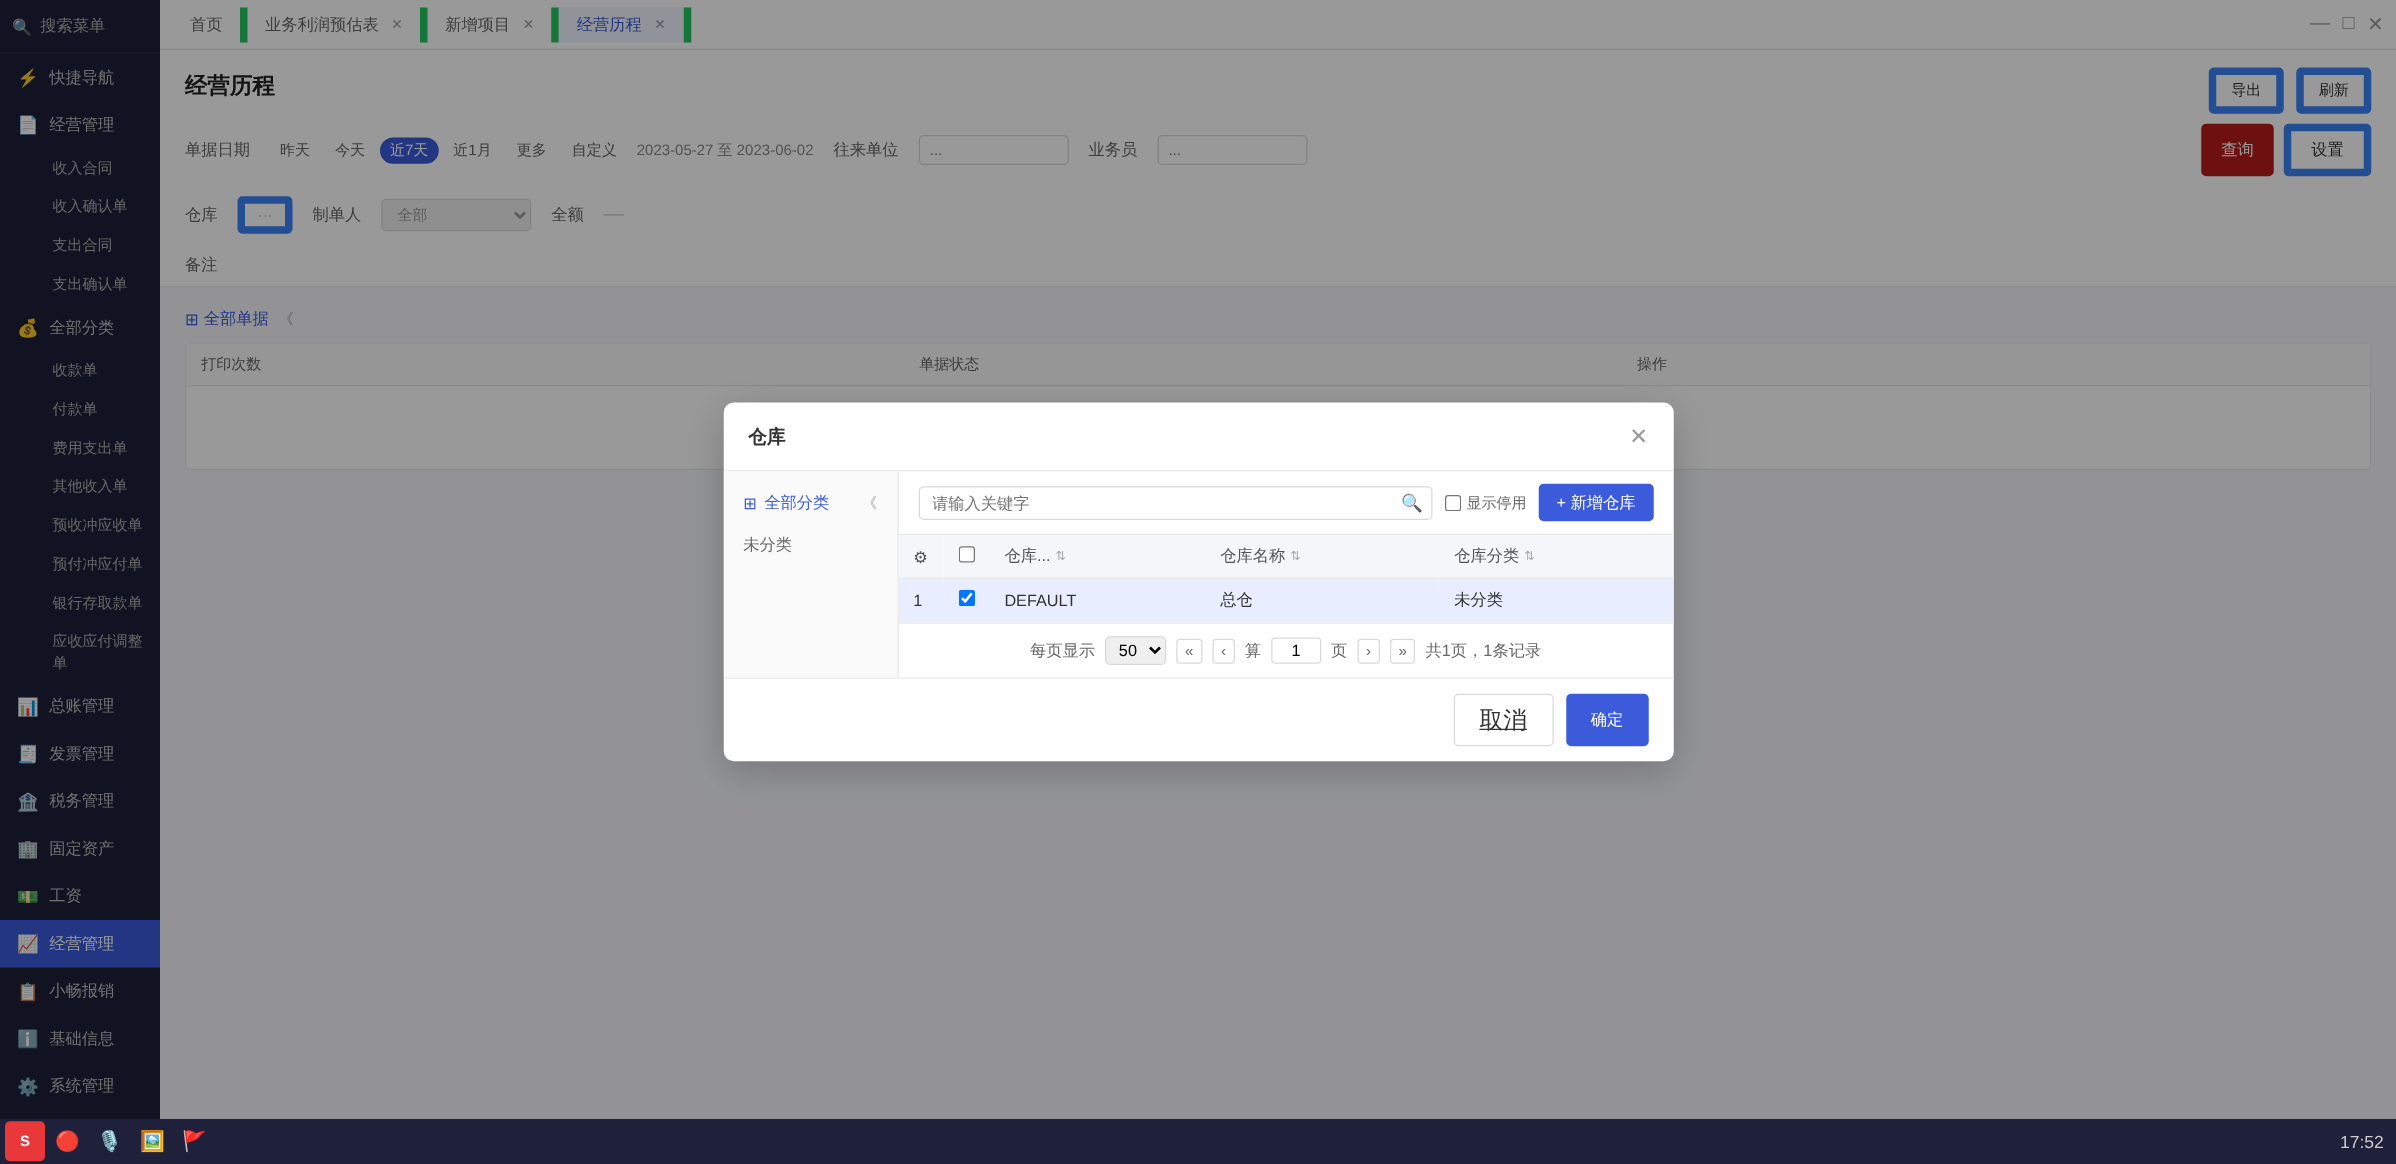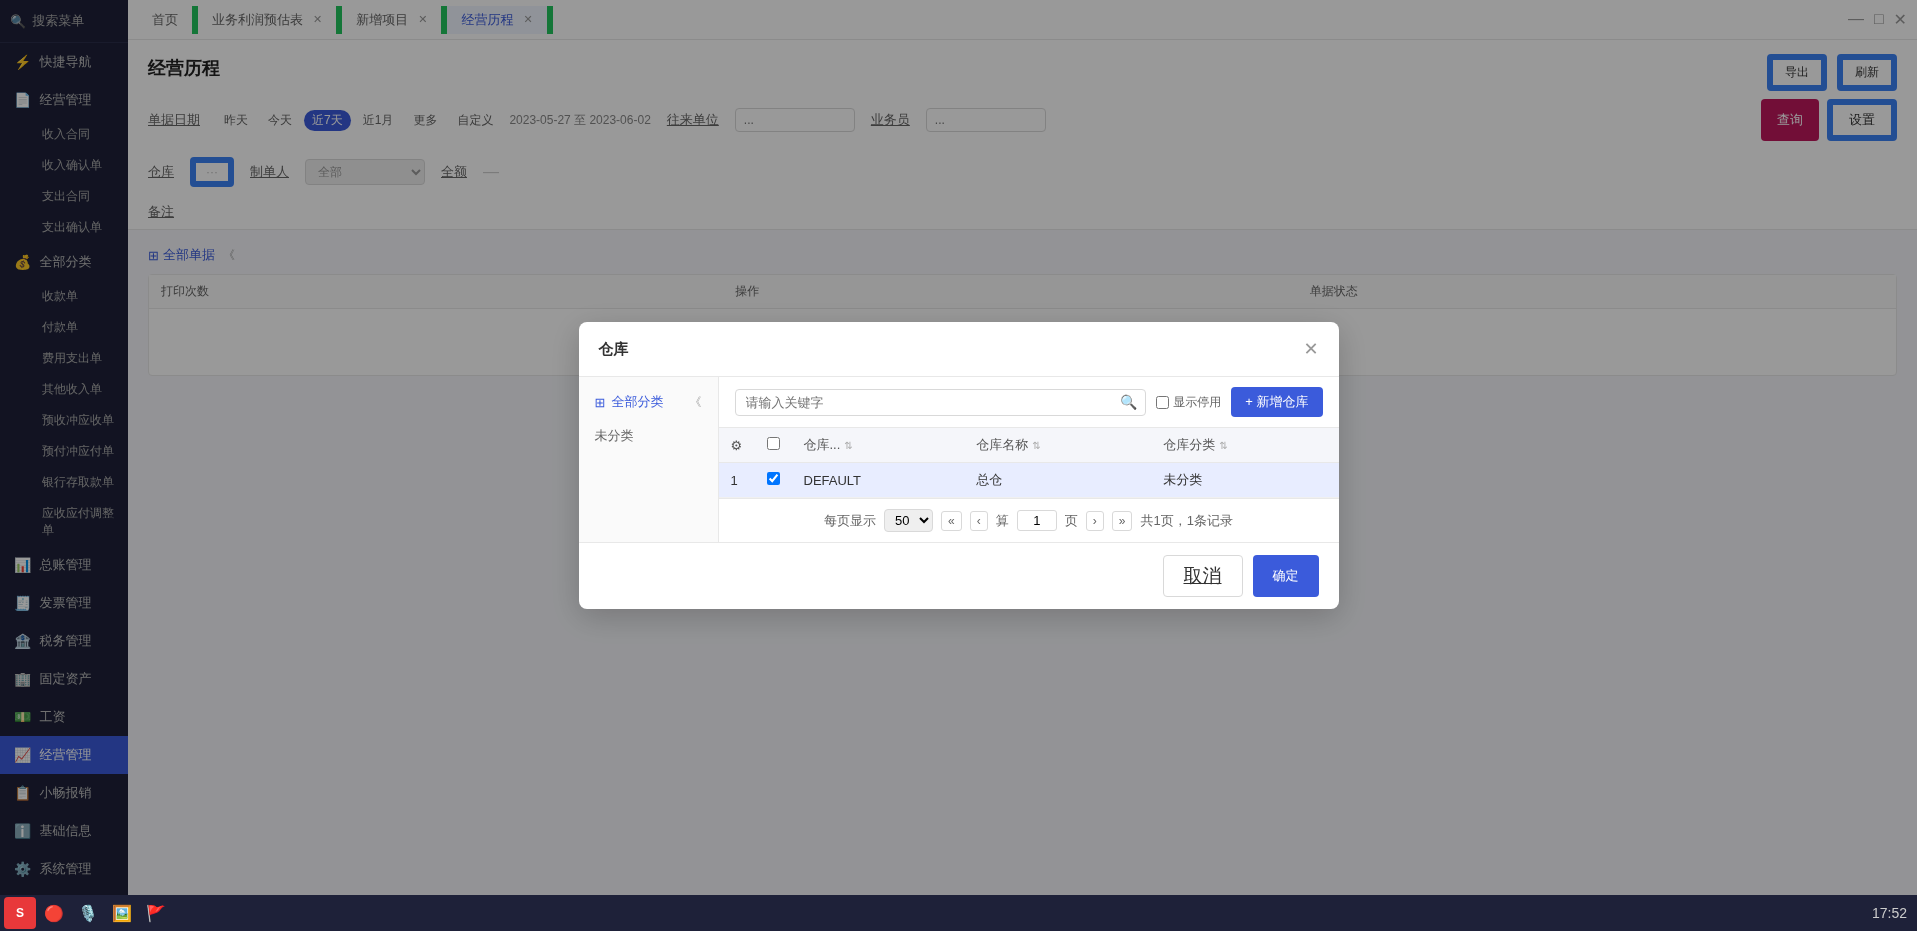--- a/index.html
+++ b/index.html
@@ -35,27 +35,27 @@
     .main {
       position: fixed; left: 128px; top: 40px; right: 0; bottom: 0; background: #f5f6fa; overflow: auto;
     }
     .page-header {
       background: #fff; padding: 14px 20px 0 20px; border-bottom: 1px solid #e8e8e8;
     }
     .page-title { font-size: 18px; font-weight: 600; color: #222; margin-bottom: 10px; }
     .toolbar-row {
       display: flex; align-items: center; gap: 16px; padding: 8px 0; flex-wrap: wrap;
     }
-    .filter-label { color: #666; font-size: 13px; text-decoration: underline; }
+    .filter-label { color: #666; font-size: 13px; }
     .date-filters { display: flex; align-items: center; gap: 4px; }
     .date-btn { padding: 2px 8px; border-radius: 3px; font-size: 12px; color: #666; cursor: pointer; border: none; background: none; }
     .date-btn.active { background: #3b5bdb; color: #fff; border-radius: 12px; }
     .date-range { font-size: 12px; color: #888; margin-left: 4px; }
     .filter-input { border: 1px solid #d9d9d9; border-radius: 4px; padding: 4px 8px; font-size: 12px; color: #999; min-width: 120px; outline: none; }
-    .btn-primary { background: #be185d; color: #fff; border: none; border-radius: 4px; padding: 6px 16px; font-size: 13px; cursor: pointer; }
+    .btn-primary { background: #b91c1c; color: #fff; border: none; border-radius: 4px; padding: 6px 16px; font-size: 13px; cursor: pointer; }
     .btn-default { background: #fff; color: #333; border: 6px solid #3b82f6; border-radius: 4px; padding: 6px 16px; font-size: 13px; cursor: pointer; }
 
     
     .page-body { padding: 16px 20px; }
     .data-table { background: #fff; border-radius: 4px; border: 1px solid #e8e8e8; }
     .table-head { display: flex; background: #fafafa; border-bottom: 1px solid #e8e8e8; font-size: 12px; color: #666; font-weight: 500; padding: 8px 12px; }
     .table-col { flex: 1; }
 
     
     .modal-overlay {
@@ -292,22 +292,22 @@
     <div style="display:flex;align-items:center;gap:8px;margin-bottom:10px;">
       <span style="color:#3b5bdb;font-size:13px;font-weight:500;display:flex;align-items:center;gap:4px;">
         <span>⊞</span>
         <span>全部单据</span>
       </span>
       <span style="color:#999;font-size:12px;">《</span>
     </div>
     <div class="data-table">
       <div class="table-head">
         <div class="table-col">打印次数</div>
+        <div class="table-col">单据状态</div>
         <div class="table-col">操作</div>
-        <div class="table-col">单据状态</div>
       </div>
       <div class="no-data">暂无数据</div>
     </div>
   </div>
 
   <div class="bottom-bar">
     <span>每页显示</span>
     <select style="border:1px solid #d9d9d9;border-radius:3px;padding:2px 4px;font-size:12px;">
       <option>50</option>
     </select>

